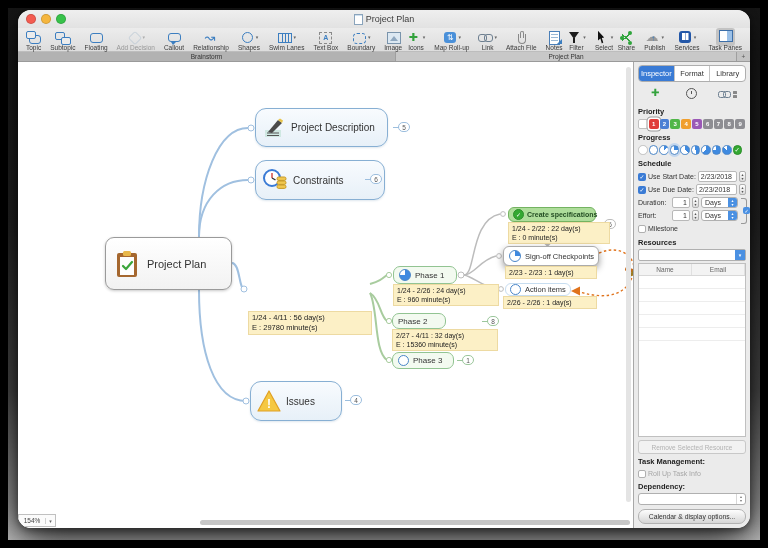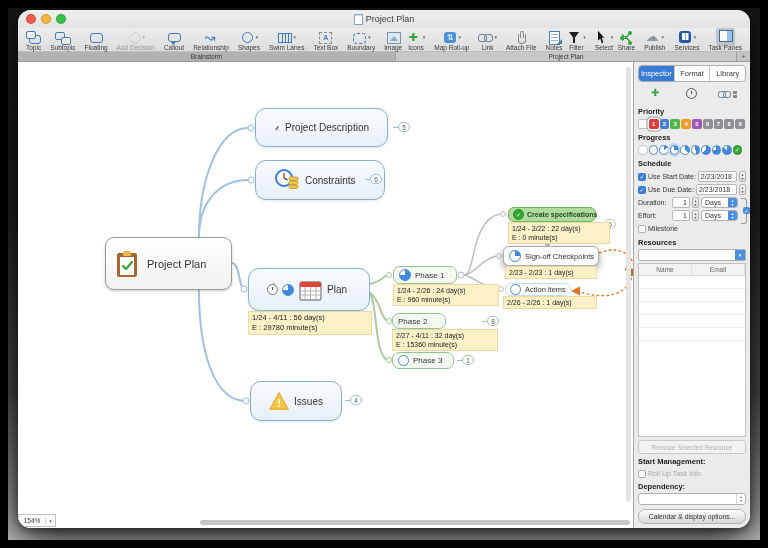--- a/index.html
+++ b/index.html
@@ -84,21 +84,21 @@
   .tseg.brain{width:378px;background:#b2b2b2;}
   .tseg.proj{flex:1;background:#c8c8c8;}
   .tseg.addt{width:13px;background:#c3c3c3;border-right:none;color:#555;}
   
   .content{flex:1;display:flex;min-height:0;}
   .canvas{position:relative;width:615px;flex:none;background:#fff;overflow:hidden;}
   .conn{position:absolute;left:0;top:0;pointer-events:none;}
   
   .node{position:absolute;display:flex;align-items:center;box-sizing:border-box;color:#333;}
   .n-blue{background:linear-gradient(#f8fbfe,#e7f0f8);border:1.5px solid #87afd3;border-radius:11px;
-    box-shadow:0 1px 2px rgba(80,120,160,.18);padding:0 18px;gap:5px;font-size:10px;}
+    box-shadow:0 1px 2px rgba(80,120,160,.18);padding:0 6px;gap:5px;font-size:10px;}
   .n-central{background:linear-gradient(#ffffff,#f2f2f2);border:1.5px solid #9a9a9a;border-radius:9px;
     box-shadow:0 1px 3px rgba(0,0,0,.22);padding:0 8px;gap:7px;font-size:11px;}
   .n-green{background:#f3faf0;border:1.2px solid #92c492;border-radius:7px;padding:4px 5px;gap:4px;font-size:8px;}
   .n-sel-green{background:#aedd9b;border:1.2px solid #74b361;border-radius:6px;padding:0 4px;gap:3px;font-size:7px;font-weight:bold;color:#234d23;}
   .n-card{background:#fff;border:1px solid #ababab;border-radius:6px;padding:0 5px;gap:4px;font-size:7.5px;
     box-shadow:0 3px 7px rgba(0,0,0,.4);}
   .n-bare{background:#fff;border:1px solid #c7ddf0;border-radius:6px;padding:0 4px;gap:4px;font-size:7.5px;}
   .nlabel{white-space:nowrap;}
   .note{position:absolute;background:#fcf0c6;border:1px solid #eddaa2;color:#222;font-weight:normal;
     font-size:7.5px;line-height:10px;padding:1px 3px;white-space:nowrap;box-sizing:border-box;}
@@ -435,36 +435,20 @@
           <g stroke="#c89a28" fill="#f0c850">
             <rect x="15" y="9" width="9" height="3.4" rx="1.6"></rect>
             <rect x="15" y="13" width="9" height="3.4" rx="1.6"></rect>
             <rect x="15" y="17" width="9" height="3.4" rx="1.6"></rect>
           </g>
         </svg>
         <span class="nlabel">Constraints</span>
       </div>
       <div class="badge" style="left:352px;top:112px;">6</div>
 
-      <div class="node n-blue" style="left:230px;top:206px;width:122px;height:43px;gap:4px;">
-        <span class="minic"></span>
-        <span class="pie" style="width:10px;height:10px;background:conic-gradient(#3f8ae0 0 270deg,#fff 0);"></span>
-        <svg width="25" height="24" viewBox="0 0 25 24">
-          <rect x="2" y="4" width="21" height="18" rx="2" fill="#fff" stroke="#8a8a8a" stroke-width="1.4"></rect>
-          <path d="M2 6 a2 2 0 0 1 2-2 h17 a2 2 0 0 1 2 2 v3 H2 Z" fill="#e04438"></path>
-          <g stroke="#b0b0b0" stroke-width="1">
-            <line x1="2" y1="13" x2="23" y2="13"></line>
-                  <line x1="2" y1="17" x2="23" y2="17"></line>
-            <line x1="7" y1="9" x2="7" y2="22"></line>
-                  <line x1="12.5" y1="9" x2="12.5" y2="22"></line>
-                  <line x1="18" y1="9" x2="18" y2="22"></line>
-          </g>
-        </svg>
-        <span class="nlabel">Plan</span>
-      </div>
       <div class="note" style="left:230px;top:249px;width:124px;">
         <div>1/24 - 4/11 : 56 day(s)</div>
         <div>E : 29780 minute(s)</div>
       </div>
 
       <div class="node n-blue" style="left:232px;top:319px;width:92px;height:40px;">
         <svg width="24" height="22" viewBox="0 0 24 22">
           <path d="M12 1 L23 21 L1 21 Z" fill="#f5c842" stroke="#e0a024" stroke-width="1.2" stroke-linejoin="round"></path>
           <text x="12" y="18" text-anchor="middle" font-size="12" font-weight="bold" fill="#fff" font-family="Liberation Sans, DejaVu Sans, sans-serif">!</text>
         </svg>
@@ -647,21 +631,21 @@
                 <div class="rtr"></div>
                 <div class="rtr"></div>
                 <div class="rtr"></div>
                 <div class="rtr"></div>
                 <div class="rtr"></div>
               </div>
       </div>
 
       <div class="btn-dis">Remove Selected Resource</div>
 
-      <div class="sect">Start Management:</div>
+      <div class="sect">Task Management:</div>
       <div class="srow" style="height:11px;">
         <span class="cb off"></span>
         <span class="slbl dis">Roll Up Task Info</span>
       </div>
 
       <div class="sect">Dependency:</div>
       <div class="depcombo">
         <span class="df"></span>
         <span class="dstep">
                 <span>▴</span>

